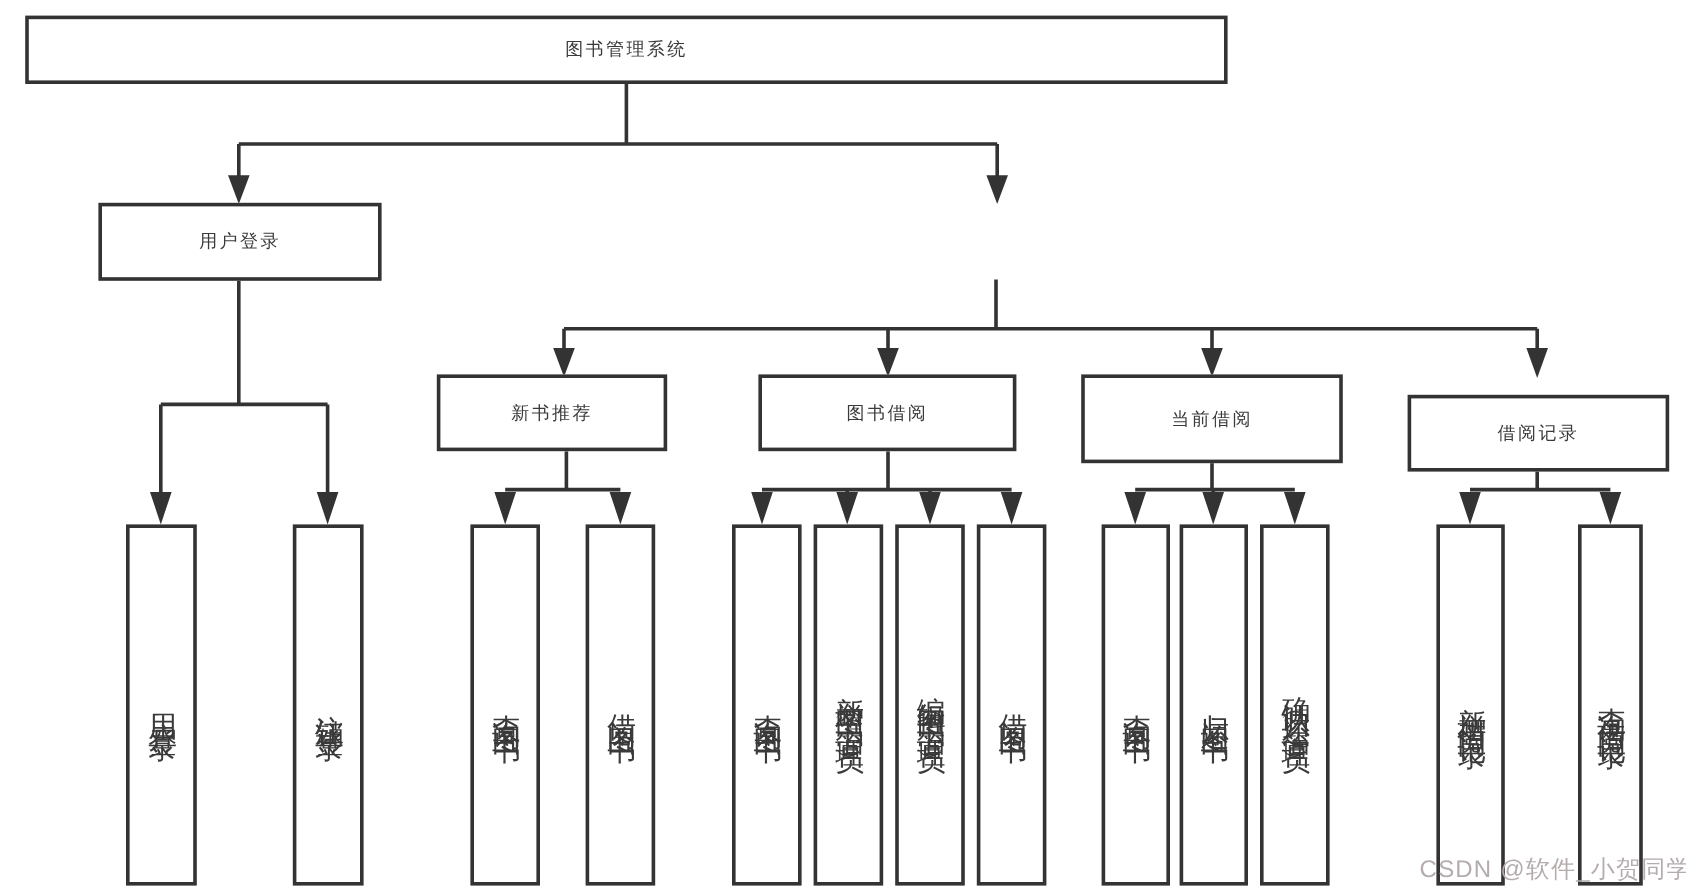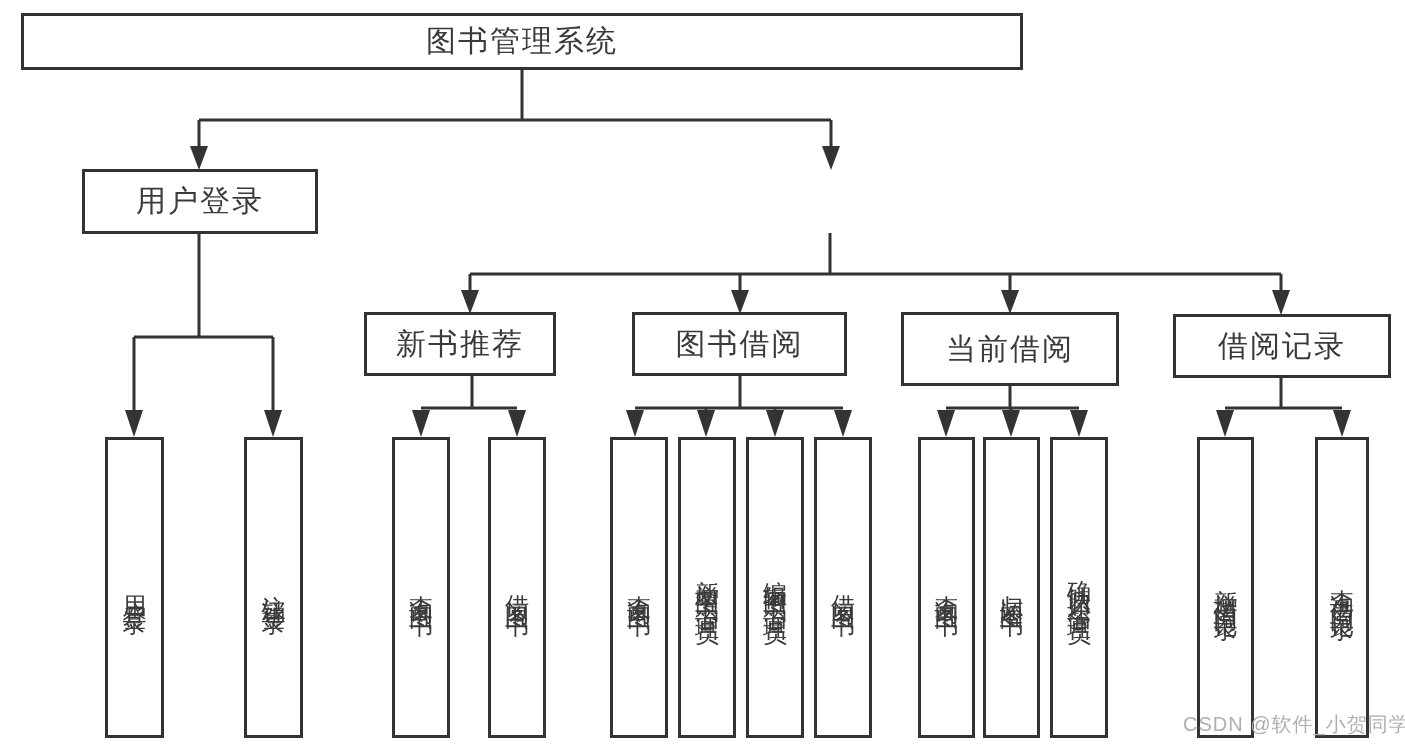--- a/index.html
+++ b/index.html
@@ -15,21 +15,21 @@
     position:absolute;left:0;top:0;
     color:var(--line,#333333);
     z-index:1;
   }
   .hbox{
     position:absolute;
     box-sizing:border-box;
     border:3px solid var(--line,#333333);
     background:#ffffff;
     display:flex;align-items:center;justify-content:center;
-    font-size:30px;letter-spacing:2px;
+    font-size:15px;letter-spacing:2px;
     z-index:2;
     white-space:nowrap;
   }
   .leaf{
     position:absolute;
     top:437px;height:301px;
     box-sizing:border-box;
     border:3px solid var(--line,#333333);
     background:#ffffff;
     display:flex;align-items:center;justify-content:center;
@@ -118,21 +118,21 @@
 
   <div class="hbox" style="left:364px;top:312px;width:192px;height:64px">
     <span>新书推荐</span>
   </div>
   <div class="hbox" style="left:632px;top:312px;width:215px;height:64px">
     <span>图书借阅</span>
   </div>
   <div class="hbox" style="left:901px;top:312px;width:218px;height:74px">
     <span>当前借阅</span>
   </div>
-  <div class="hbox" style="left:1173px;top:314px;width:218px;height:64px">
+  <div class="hbox" style="left:1173px;top:329px;width:218px;height:64px">
     <span>借阅记录</span>
   </div>
 
   <div class="leaf" style="left:105px;width:59px">
     <span class="vtext">用户登录</span>
   </div>
   <div class="leaf" style="left:244px;width:59px">
     <span class="vtext">注销登录</span>
   </div>
 

